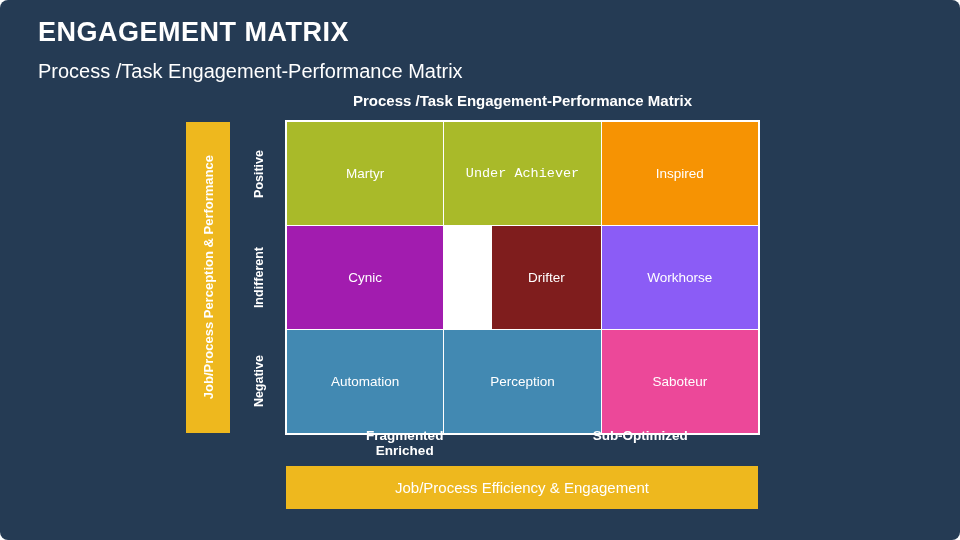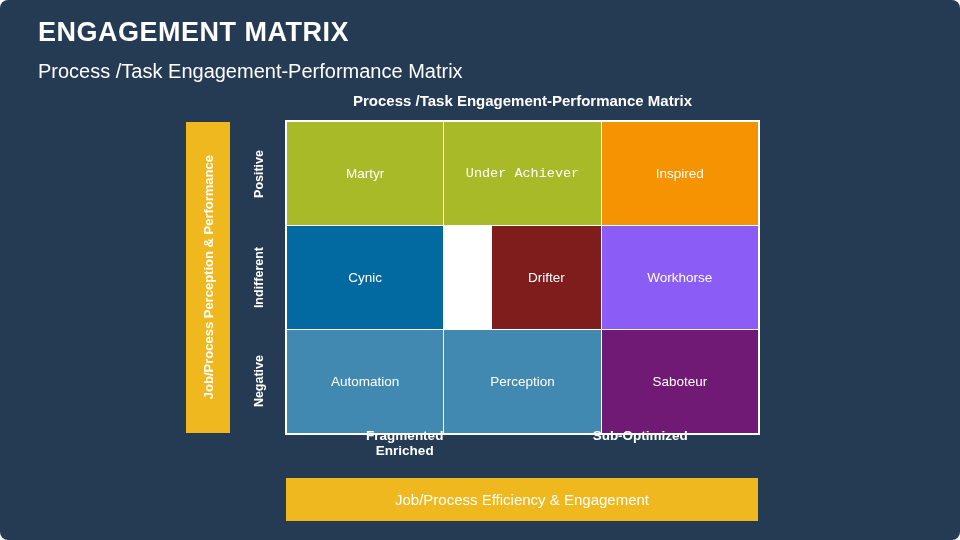--- a/index.html
+++ b/index.html
@@ -103,21 +103,21 @@
     grid-template-columns: repeat(2, 1fr);
   }
   .col-label {
     text-align: center;
     font-size: 13.5px;
     font-weight: bold;
   }
   .x-axis-bar {
     position: absolute;
     left: 286px;
-    top: 478px;
+    top: 466px;
     width: 472px;
     height: 43px;
     display: flex;
     align-items: center;
     justify-content: center;
     font-size: 15px;
     color: #ffffff;
   }
 </style>
 </head>
@@ -143,26 +143,26 @@
     </div>
     <div class="row-label">
       <span class="vtext">Negative</span>
     </div>
   </div>
 
   <div class="grid">
     <div class="cell" style="background: rgb(169, 186, 41);">Martyr</div>
     <div class="cell" style="background: rgb(169, 186, 41); font-family: Liberation Mono, monospace;">Under Achiever</div>
     <div class="cell" style="background: rgb(246, 147, 3);">Inspired</div>
-    <div class="cell" style="background: #0369a1;">Cynic</div>
+    <div class="cell" style="background: #a21caf;">Cynic</div>
     <div class="cell" style="background: #7f1d1d; margin-left: 48px;">Drifter</div>
     <div class="cell" style="background: #8b5cf6;">Workhorse</div>
     <div class="cell" style="background: rgb(66, 137, 178);">Automation</div>
     <div class="cell" style="background: rgb(66, 137, 178);">Perception</div>
-    <div class="cell" style="background: #701a75;">Saboteur</div>
+    <div class="cell" style="background: #ec4899;">Saboteur</div>
   </div>
 
   <div class="col-labels">
     <div class="col-label">Fragmented</div>
     <div class="col-label">Sub-Optimized</div>
     <div class="col-label">Enriched</div>
   </div>
 
   <div class="x-axis-bar" style="background: rgb(238, 184, 30);">
     <span>Job/Process Efficiency &amp; Engagement</span>

